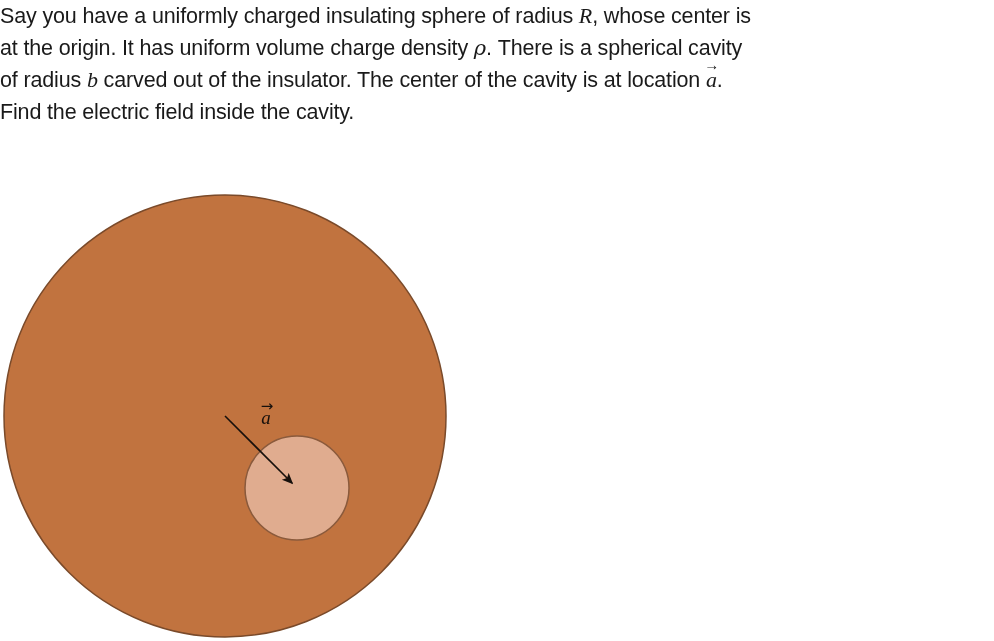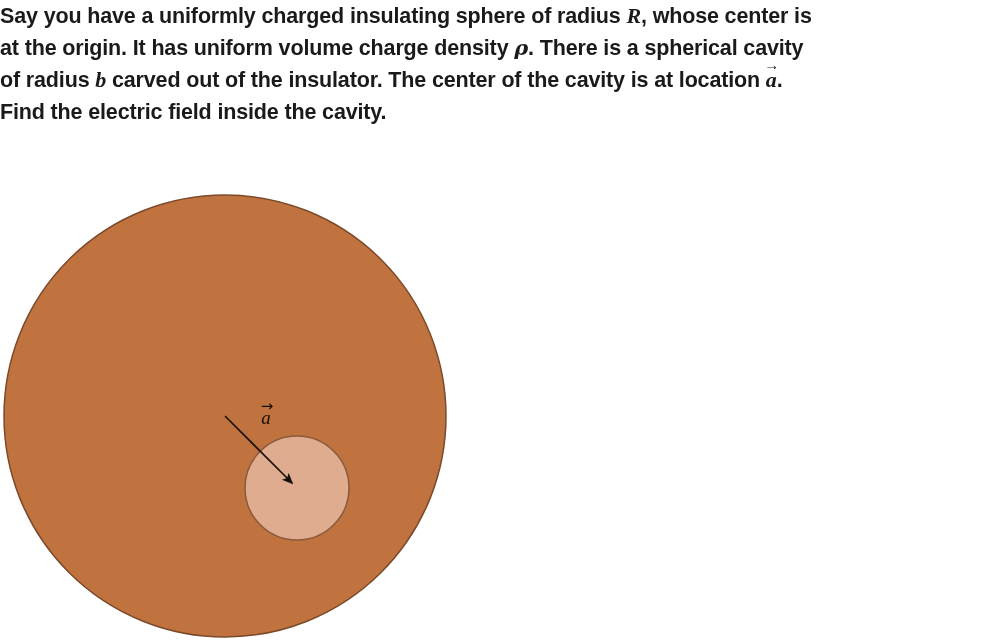--- a/index.html
+++ b/index.html
@@ -25,21 +25,20 @@
     font-size: 21.5px;
     line-height: 32px;
     letter-spacing: -0.15px;
     color: #1a1a1a;
     white-space: pre-wrap;
   }
   .stmt-line {
     display: block;
     height: 32px;
     white-space: nowrap;
-    font-weight: bold;
   }
   .var {
     font-style: italic;
     font-family: "Liberation Serif", "DejaVu Serif", serif;
     font-size: 22px;
   }
   .rho {
     font-style: italic;
     font-family: "DejaVu Serif", "Liberation Serif", serif;
     font-size: 21px;

